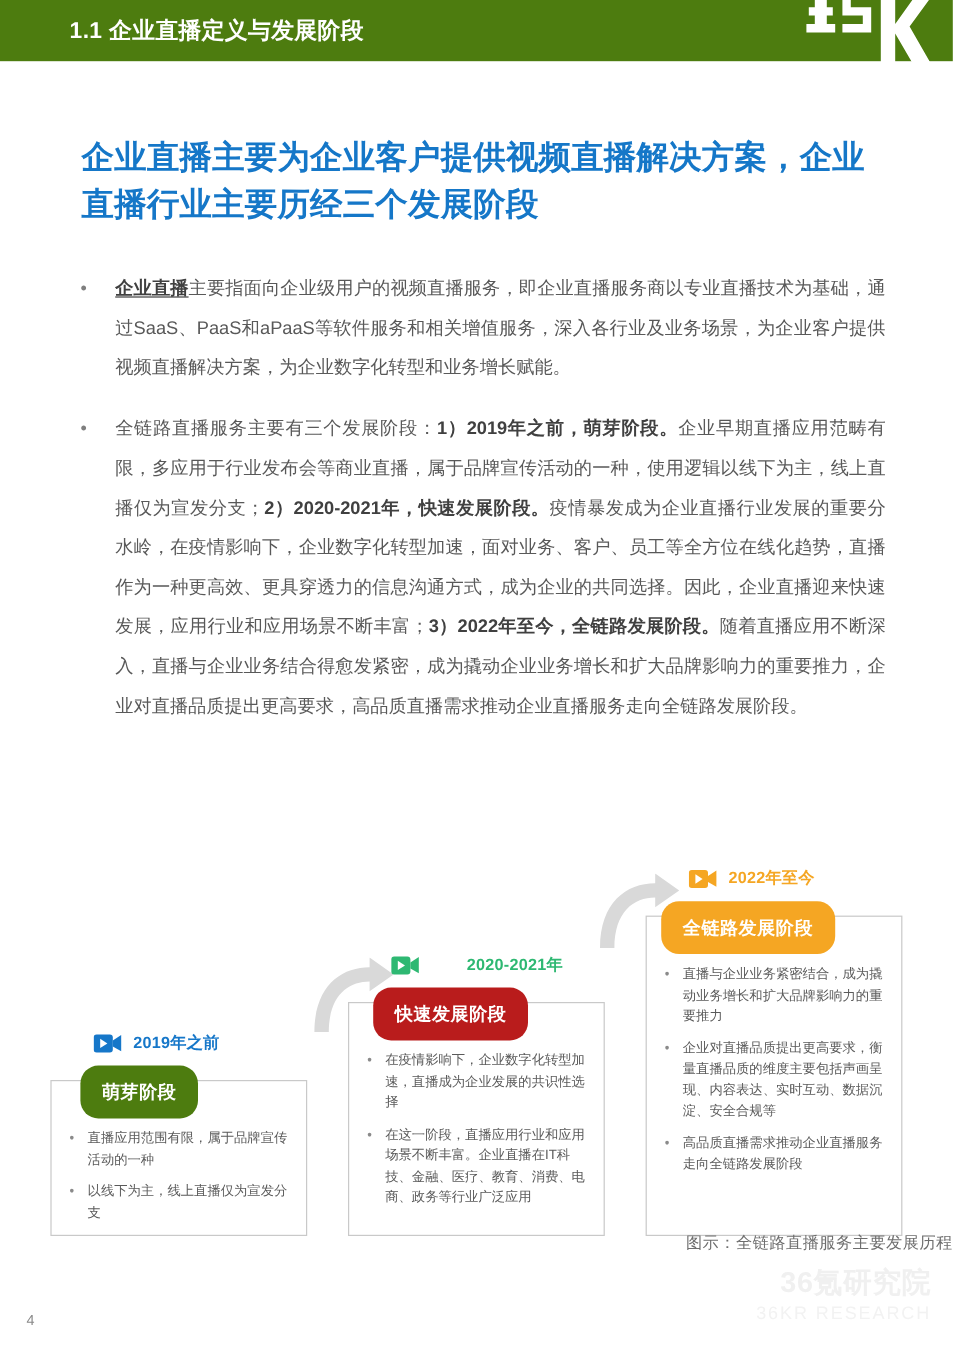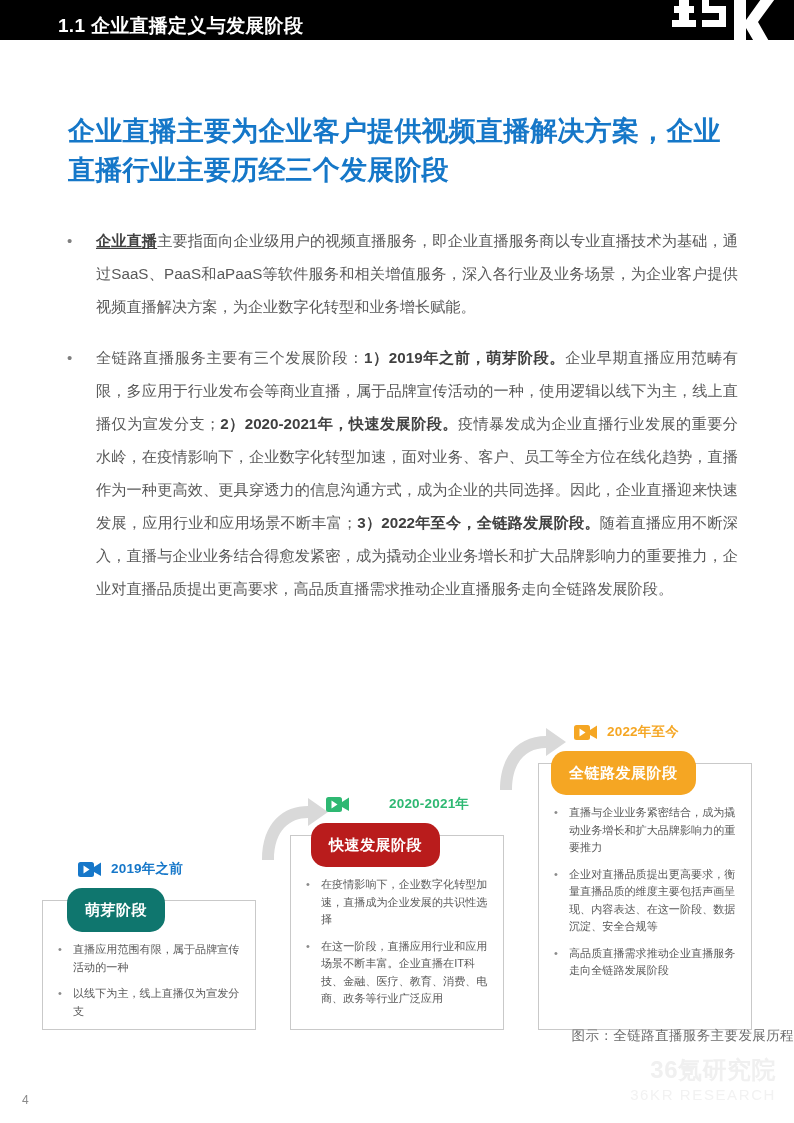--- a/index.html
+++ b/index.html
@@ -13,22 +13,22 @@
     position: relative;
     font-family: "Liberation Sans", "DejaVu Sans", sans-serif;
     overflow: hidden;
   }
 
   
   .header {
     position: absolute;
     left: 0; top: 0;
     width: 794px;
-    height: 40px;
-    background: #000000;
+    height: 51px;
+    background: #4d7c0f;
   }
   .header-title {
     position: absolute;
     left: 58px;
     top: 13px;
     font-size: 19px;
     font-weight: bold;
     color: #ffffff;
     letter-spacing: 0.3px;
     white-space: nowrap;
@@ -252,21 +252,21 @@
       </svg>
     </span>
     <span class="stage-year" style="color:#1677c9;">2019年之前</span>
   </div>
   <div class="stage-card" style="left:42px; top:200px; width:214px; height:130px;">
     <ul class="stage-list" style="top:40px;">
       <li><span class="li-dot">•</span><span>直播应用范围有限，属于品牌宣传活动的一种</span></li>
       <li><span class="li-dot">•</span><span>以线下为主，线上直播仅为宣发分支</span></li>
     </ul>
   </div>
-  <div class="stage-pill" style="left:67px; top:188px; background:#0f766e;">萌芽阶段</div>
+  <div class="stage-pill" style="left:67px; top:188px; background:#4d7c0f;">萌芽阶段</div>
 
   <div class="stage-head" style="left:326px; top:95px;gap:39px;">
     <span>
       <svg class="vid-icon" width="24" height="17" viewBox="0 0 24 17" xmlns="http://www.w3.org/2000/svg">
         <rect x="0" y="1" width="16" height="15" rx="2.5" fill="#2eb872"></rect>
         <path d="M16 6 L23 1.5 L23 15 L16 11 Z" fill="#2eb872"></path>
         <path d="M5.5 4.6 L11.5 8.5 L5.5 12.4 Z" fill="#ffffff"></path>
       </svg>
     </span>
     <span class="stage-year" style="color:#2eb872;">2020-2021年</span>
@@ -285,21 +285,21 @@
         <rect x="0" y="1" width="16" height="15" rx="2.5" fill="#f5a623"></rect>
         <path d="M16 6 L23 1.5 L23 15 L16 11 Z" fill="#f5a623"></path>
         <path d="M5.5 4.6 L11.5 8.5 L5.5 12.4 Z" fill="#ffffff"></path>
       </svg>
     </span>
     <span class="stage-year" style="color:#f5a623;">2022年至今</span>
   </div>
   <div class="stage-card" style="left:538px; top:63px; width:214px; height:267px;">
     <ul class="stage-list" style="top:40px;">
       <li><span class="li-dot">•</span><span>直播与企业业务紧密结合，成为撬动业务增长和扩大品牌影响力的重要推力</span></li>
-      <li><span class="li-dot">•</span><span>企业对直播品质提出更高要求，衡量直播品质的维度主要包括声画呈现、内容表达、在这一阶段、数据沉淀、安全合规等</span></li>
+      <li><span class="li-dot">•</span><span>企业对直播品质提出更高要求，衡量直播品质的维度主要包括声画呈现、内容表达、实时互动、数据沉淀、安全合规等</span></li>
       <li><span class="li-dot">•</span><span>高品质直播需求推动企业直播服务走向全链路发展阶段</span></li>
     </ul>
   </div>
   <div class="stage-pill" style="left:551px; top:51px; background:#f5a623;">全链路发展阶段</div>
 
 </div>
 
 <div class="diagram-caption">图示：全链路直播服务主要发展历程</div>
 
 <div class="page-number">4</div>

